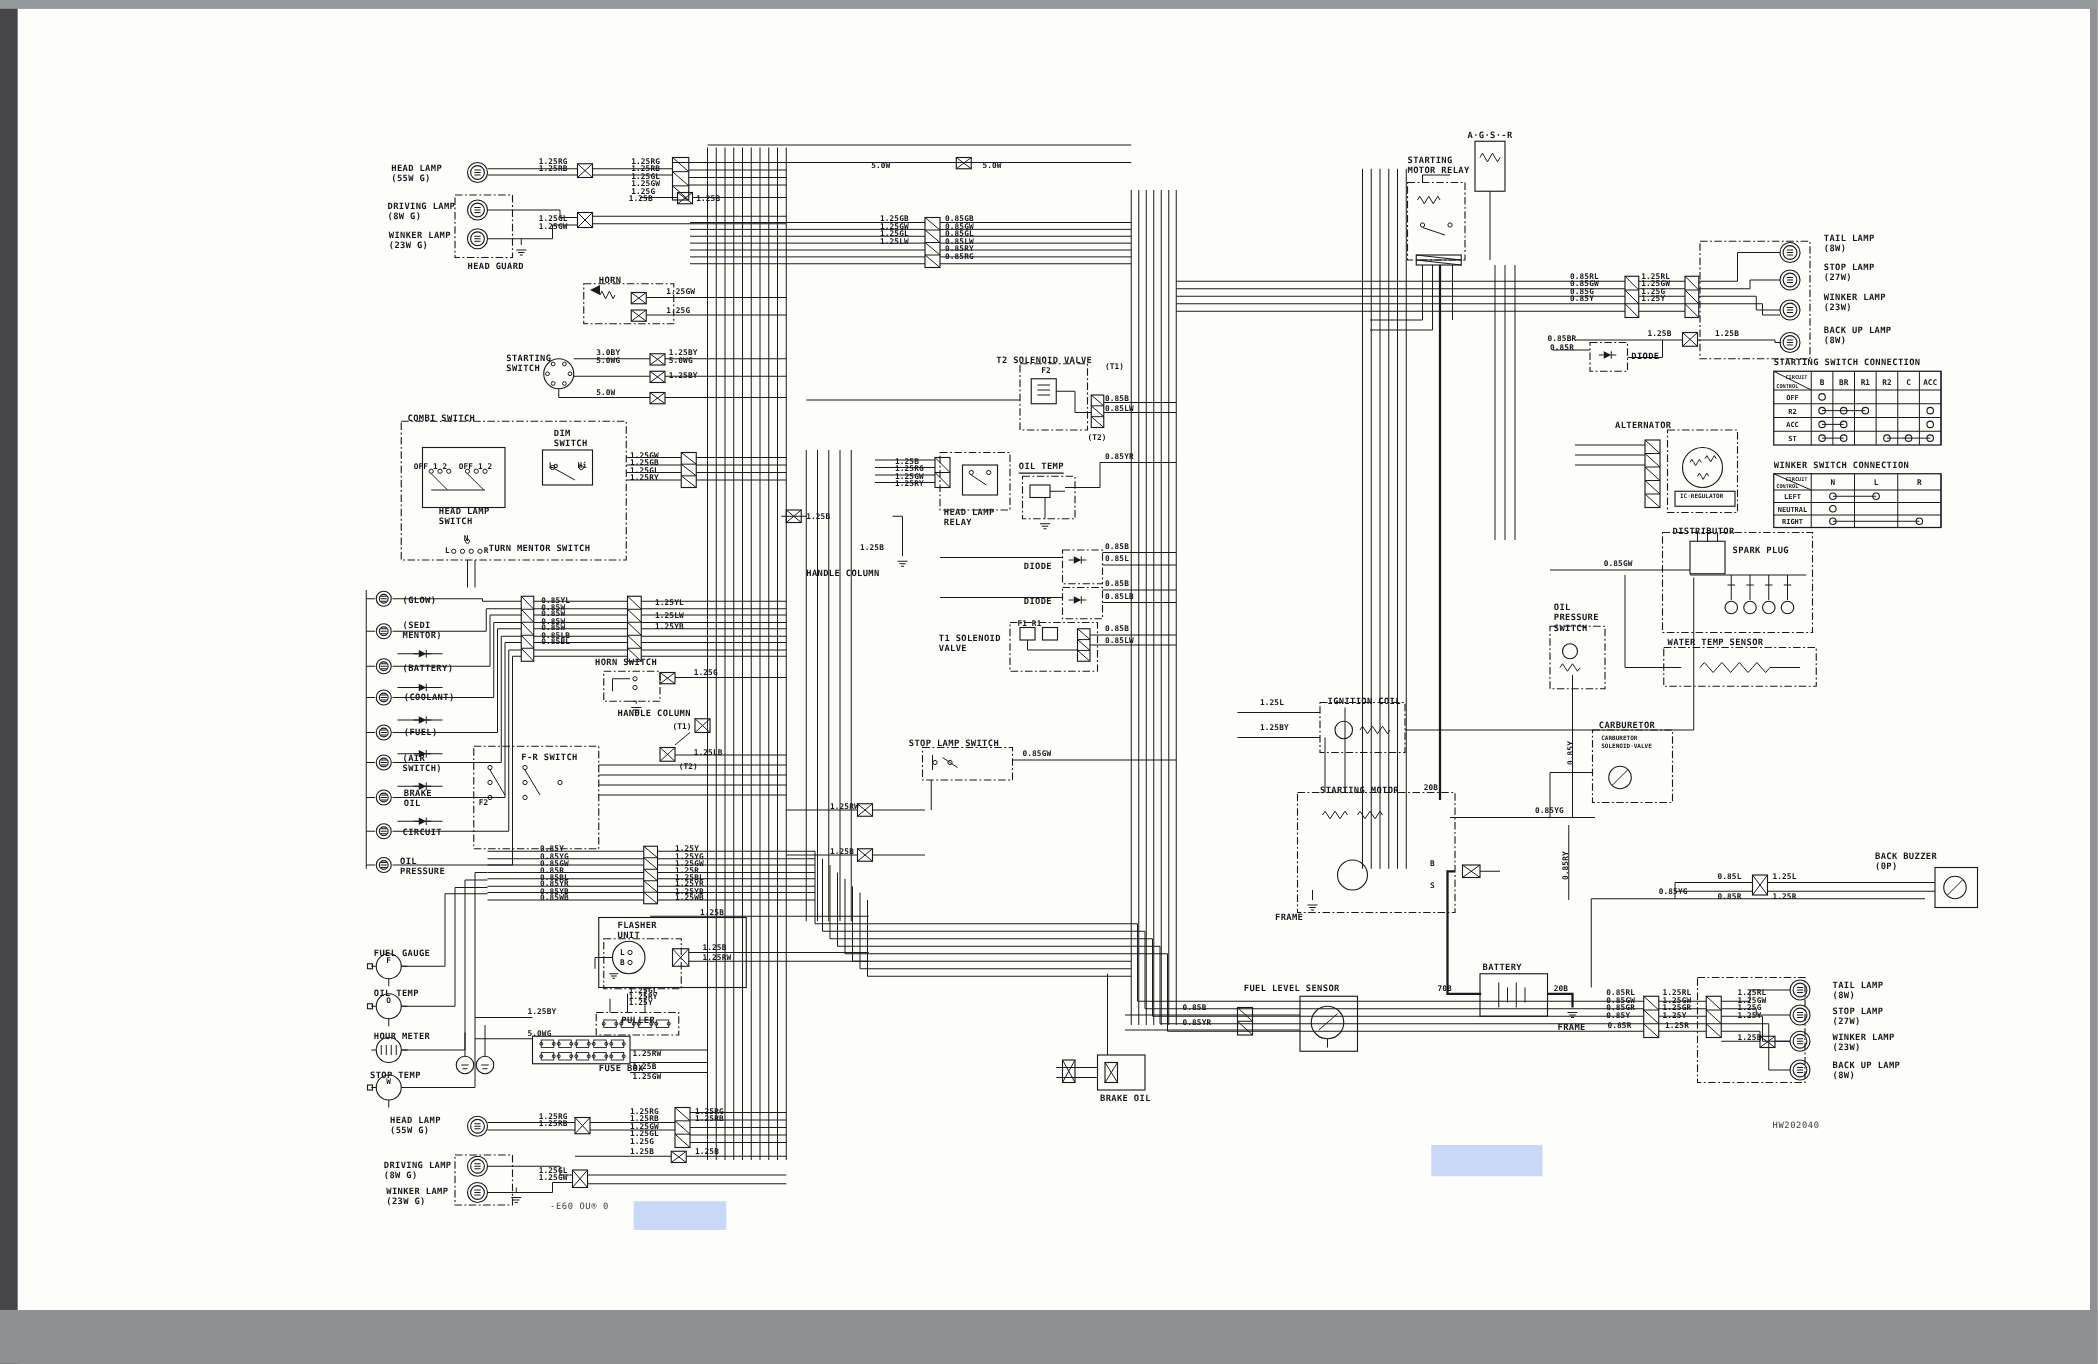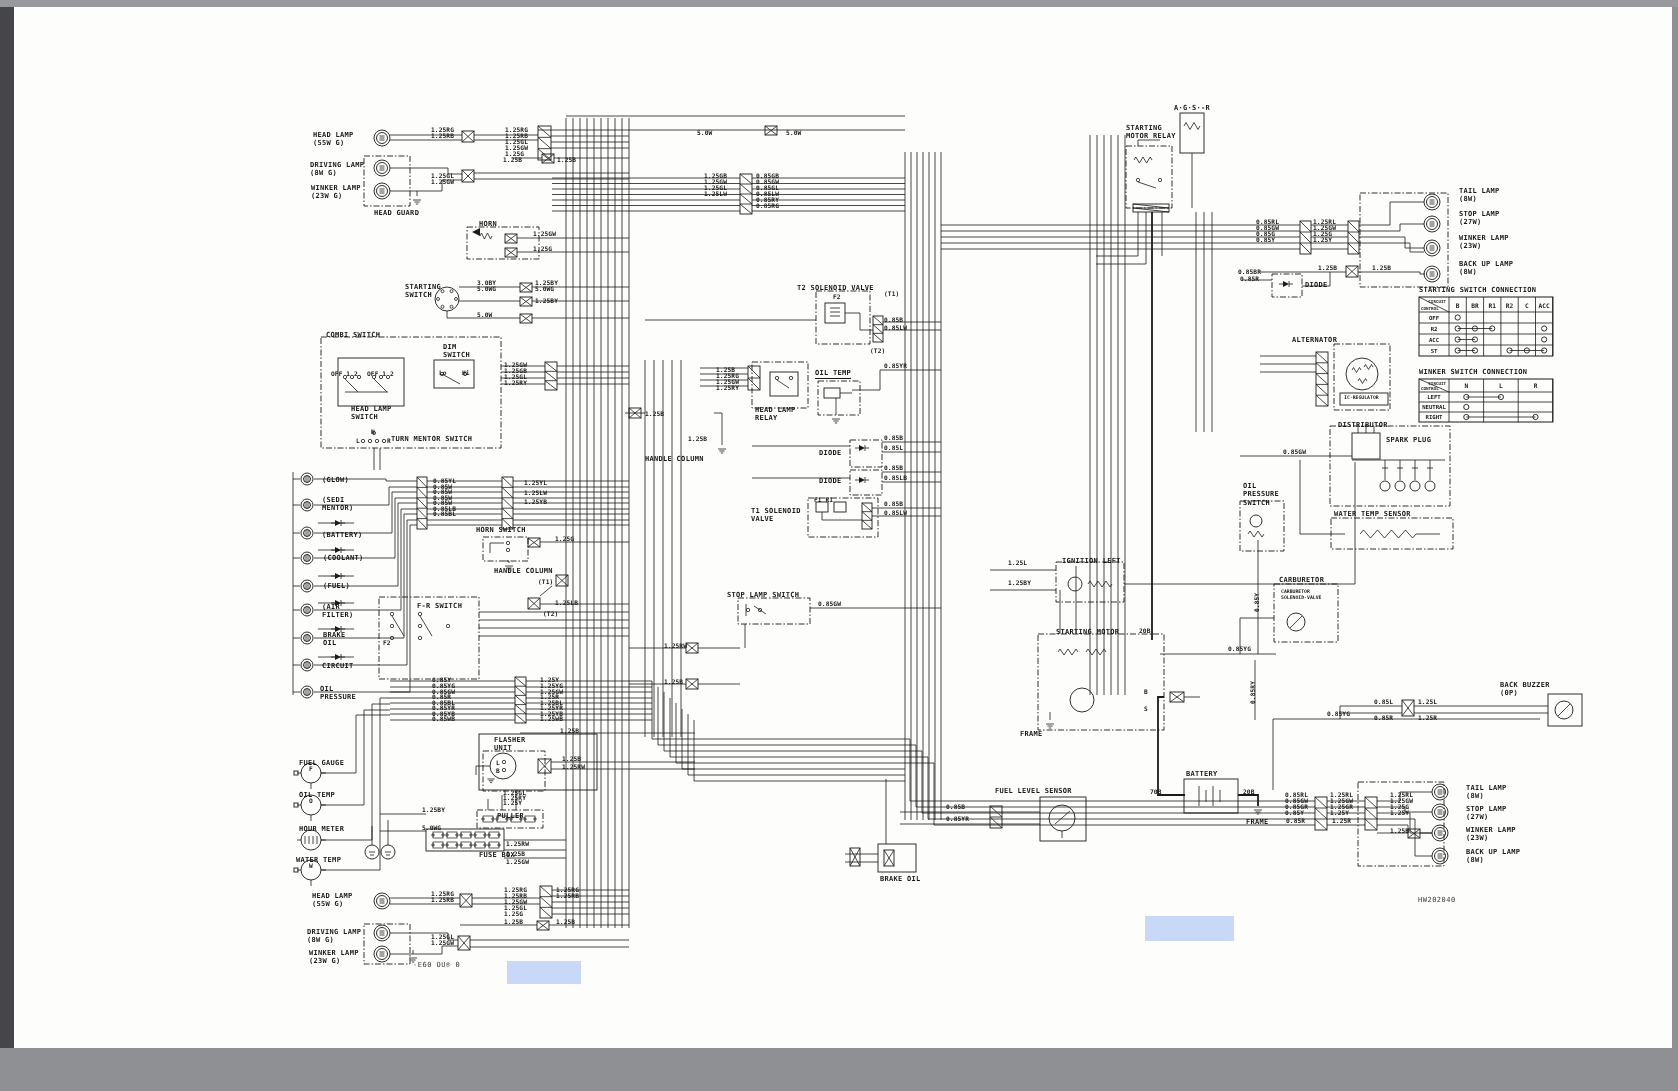--- a/index.html
+++ b/index.html
@@ -982,54 +982,54 @@
       <div class="lbl c" style="left: 351px; top: 405px;">HEAD LAMP
 SWITCH</div>
       <div class="lbl c" style="left: 391px; top: 435px;">TURN MENTOR SWITCH</div>
       <div class="lbl c" style="left: 322px; top: 476px;">(GLOW)</div>
       <div class="lbl c" style="left: 322px; top: 496px;">(SEDI
 MENTOR)</div>
       <div class="lbl c" style="left: 322px; top: 531px;">(BATTERY)</div>
       <div class="lbl c" style="left: 323px; top: 554px;">(COOLANT)</div>
       <div class="lbl c" style="left: 323px; top: 582px;">(FUEL)</div>
       <div class="lbl c" style="left: 322px; top: 603px;">(AIR
-FILTER)</div>
+SWITCH)</div>
       <div class="lbl c" style="left: 323px; top: 631px;">BRAKE
 OIL</div>
       <div class="lbl c" style="left: 322px; top: 662px;">CIRCUIT</div>
       <div class="lbl c" style="left: 320px; top: 685px;">OIL
 PRESSURE</div>
       <div class="lbl c" style="left: 476px; top: 526px;">HORN SWITCH</div>
       <div class="lbl c" style="left: 494px; top: 567px;">HANDLE COLUMN</div>
       <div class="lbl c" style="left: 417px; top: 602px;">F-R SWITCH</div>
       <div class="lbl c" style="left: 299px; top: 759px;">FUEL GAUGE</div>
       <div class="lbl c" style="left: 299px; top: 791px;">OIL TEMP</div>
       <div class="lbl c" style="left: 299px; top: 825px;">HOUR METER</div>
-      <div class="lbl c" style="left: 296px; top: 856px;">WATER TEMP</div>
+      <div class="lbl c" style="left: 296px; top: 856px;">STOP TEMP</div>
       <div class="lbl c" style="left: 494px; top: 736px;">FLASHER
 UNIT</div>
       <div class="lbl c" style="left: 497px; top: 812px;">PULLER</div>
       <div class="lbl c" style="left: 479px; top: 851px;">FUSE BOX</div>
       <div class="lbl c" style="left: 312px; top: 892px;">HEAD LAMP
 (55W G)</div>
       <div class="lbl c" style="left: 307px; top: 928px;">DRIVING LAMP
 (8W G)</div>
       <div class="lbl c" style="left: 309px; top: 949px;">WINKER LAMP
 (23W G)</div>
       <div class="lbl c" style="left: 645px; top: 455px;">HANDLE COLUMN</div>
       <div class="lbl c" style="left: 797px; top: 284px;">T2 SOLENOID VALVE</div>
       <div class="lbl c u" style="left: 815px; top: 369px;">OIL TEMP</div>
       <div class="lbl c" style="left: 755px; top: 406px;">HEAD LAMP
 RELAY</div>
       <div class="lbl c" style="left: 819px; top: 449px;">DIODE</div>
       <div class="lbl c" style="left: 819px; top: 477px;">DIODE</div>
       <div class="lbl c" style="left: 751px; top: 507px;">T1 SOLENOID
 VALVE</div>
       <div class="lbl c" style="left: 727px; top: 591px;">STOP LAMP SWITCH</div>
-      <div class="lbl c" style="left: 1062px; top: 557px;">IGNITION LEFT</div>
+      <div class="lbl c" style="left: 1062px; top: 557px;">IGNITION COIL</div>
       <div class="lbl c" style="left: 1056px; top: 628px;">STARTING MOTOR</div>
       <div class="lbl c" style="left: 1020px; top: 730px;">FRAME</div>
       <div class="lbl c" style="left: 1126px; top: 124px;">STARTING
 MOTOR RELAY</div>
       <div class="lbl c" style="left: 1174px; top: 104px;">A·G·S·-R</div>
       <div class="lbl c" style="left: 1305px; top: 281px;">DIODE</div>
       <div class="lbl c" style="left: 1292px; top: 336px;">ALTERNATOR</div>
       <div class="lbl xs" style="left: 1344px; top: 395px;">IC·REGULATOR</div>
       <div class="lbl c" style="left: 1338px; top: 421px;">DISTRIBUTOR</div>
       <div class="lbl c" style="left: 1386px; top: 436px;">SPARK PLUG</div>
@@ -1056,21 +1056,21 @@
 (8W)</div>
       <div class="lbl c" style="left: 1466px; top: 784px;">TAIL LAMP
 (8W)</div>
       <div class="lbl c" style="left: 1466px; top: 805px;">STOP LAMP
 (27W)</div>
       <div class="lbl c" style="left: 1466px; top: 826px;">WINKER LAMP
 (23W)</div>
       <div class="lbl c" style="left: 1466px; top: 848px;">BACK UP LAMP
 (8W)</div>
       <div class="lbl st" style="left: 1418px; top: 896px;">HW202040</div>
-      <div class="lbl st" style="left: 413px; top: 961px;">-E60 OU® 0</div>
+      <div class="lbl st" style="left: 440px; top: 961px;">-E60 OU® 0</div>
       <div class="lbl w" style="left: 331px; top: 370px;">OFF 1 2</div>
       <div class="lbl w" style="left: 367px; top: 370px;">OFF 1 2</div>
       <div class="lbl w" style="left: 439px; top: 369px;">Lo</div>
       <div class="lbl w" style="left: 462px; top: 369px;">Hi</div>
       <div class="lbl w" style="left: 371px; top: 428px;">N</div>
       <div class="lbl w" style="left: 356px; top: 437px;">L</div>
       <div class="lbl w" style="left: 387px; top: 437px;">R</div>
       <div class="lbl w" style="left: 538px; top: 578px;">(T1)</div>
       <div class="lbl w" style="left: 543px; top: 610px;">(T2)</div>
       <div class="lbl w" style="left: 383px; top: 639px;">F2</div>

